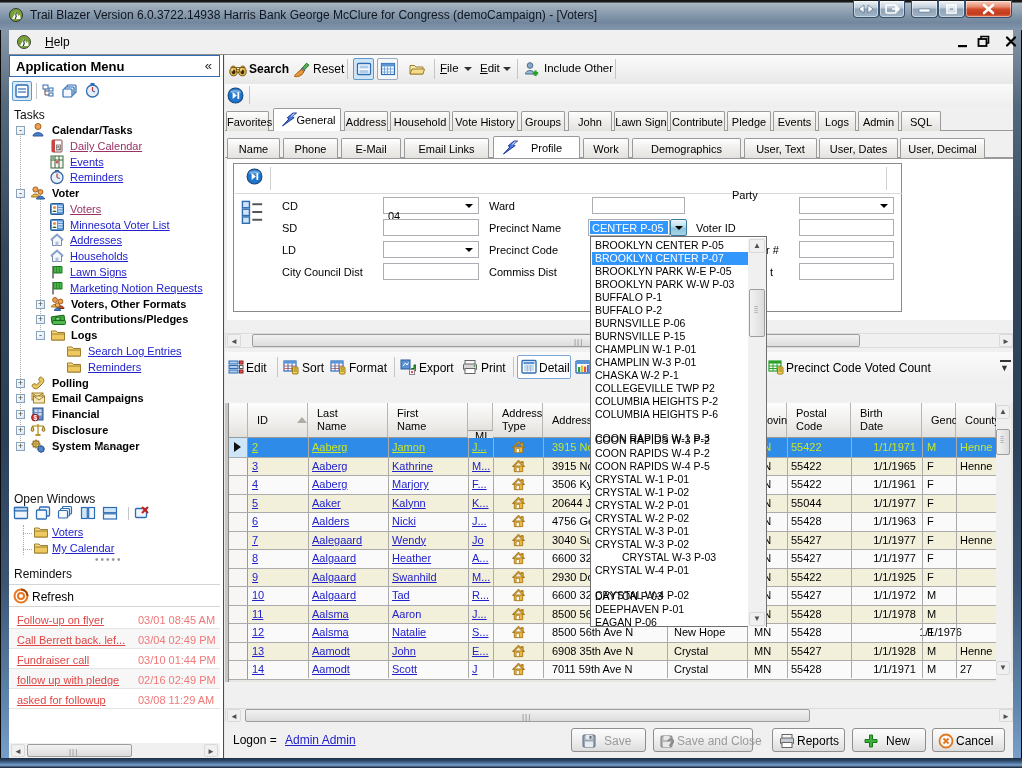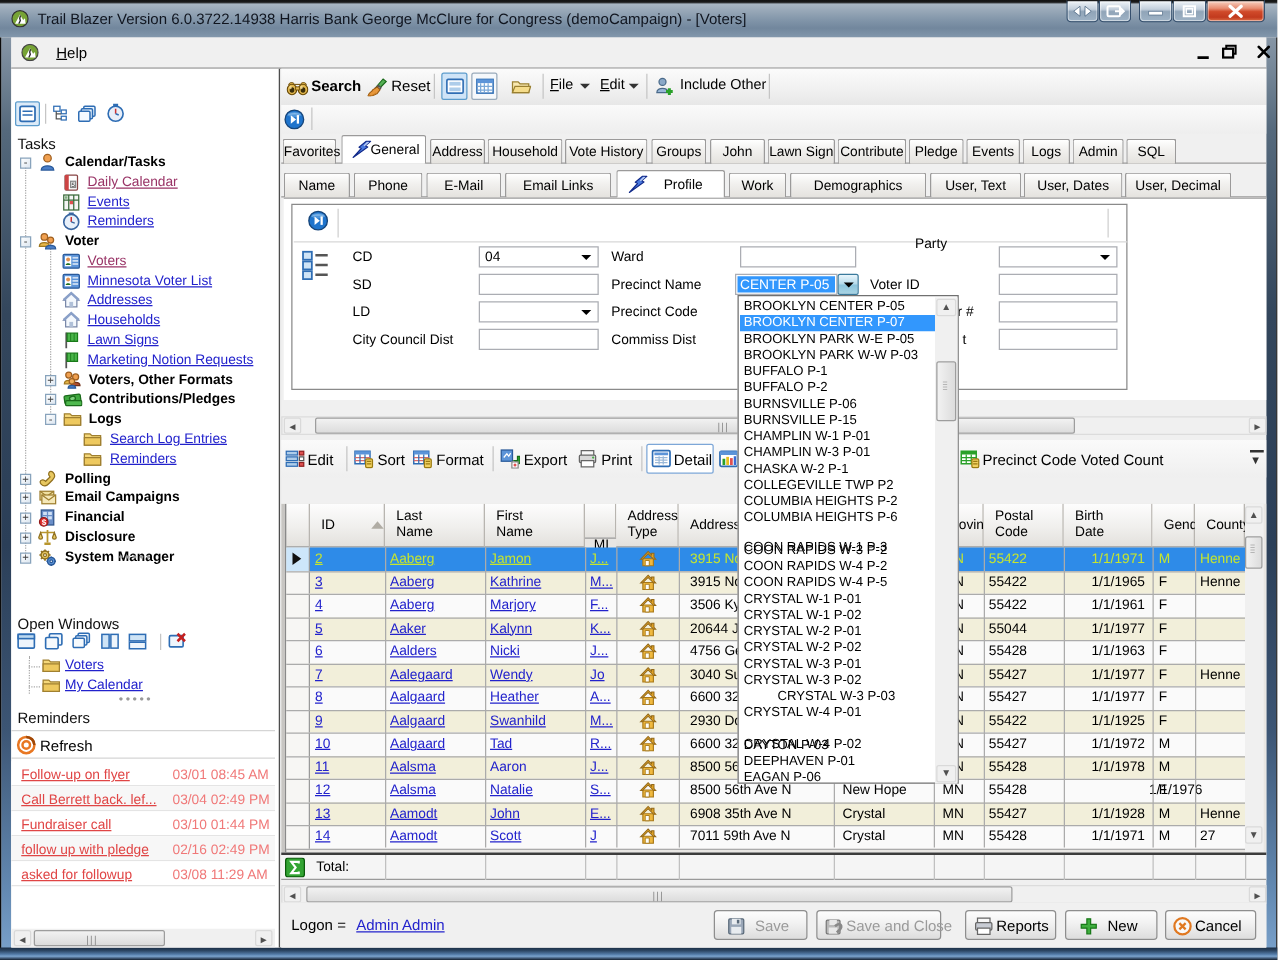--- a/index.html
+++ b/index.html
@@ -145,20 +145,24 @@
  <div class="abs" style="left:948px;top:4px;width:64px;height:16px;">
 <svg width="64" height="16" viewBox="0 0 64 16">
 <rect x="1" y="11" width="9" height="2.2" fill="#000"></rect>
 <rect x="21.5" y="5" width="8" height="7" fill="none" stroke="#000" stroke-width="1.8"></rect>
         <path d="M24 5 L24 2.5 L31.5 2.5 L31.5 9 L29.5 9" fill="none" stroke="#000" stroke-width="1.6"></path>
 <path d="M50 3.5 L58 11.5 M58 3.5 L50 11.5" stroke="#000" stroke-width="2.2" stroke-linecap="round"></path>
 </svg>
     </div>
 </div>
 <div id="sidebar" class="abs">
+ <div id="appmenuhdr" class="abs">
+  <div class="abs" style="left:6px;top:3px;font-size:13px;font-weight:bold;">Application Menu</div>
+  <div class="abs" style="right:7px;top:2px;font-size:13px;color:#222;">«</div>
+ </div>
  <div class="abs" style="left:3px;top:26px;width:20px;height:20px;border:1px solid #5c9ccc;background:#ddebf8;border-radius:2px;">
   <svg width="18" height="18" viewBox="0 0 18 18">
         <rect x="3" y="3" width="12" height="12" rx="1.5" fill="#fff" stroke="#2e6db4" stroke-width="1.4"></rect>
         <line x1="5" y1="7" x2="13" y2="7" stroke="#2e6db4" stroke-width="1.2"></line>
         <line x1="5" y1="10" x2="13" y2="10" stroke="#2e6db4" stroke-width="1.2"></line>
       </svg>
  </div>
  <div class="vsep" style="left:27px;top:28px;height:16px;"></div>
  <div class="abs" style="left:32px;top:28px;">
       <svg width="16" height="16" viewBox="0 0 16 16">
@@ -647,21 +651,21 @@
       <div class="flabel" style="left:55px;top:107px;">City Council Dist</div>
       <div class="flabel" style="left:262px;top:41px;">Ward</div>
       <div class="flabel" style="left:262px;top:63px;">Precinct Name</div>
       <div class="flabel" style="left:262px;top:85px;">Precinct Code</div>
       <div class="flabel" style="left:262px;top:107px;">Commiss Dist</div>
       <div class="flabel" style="left:469px;top:30px;margin-left:36px;">Party</div>
       <div class="flabel" style="left:469px;top:63px;">Voter ID</div>
       <div class="flabel" style="left:539px;top:85px;">r #</div>
       <div class="flabel" style="left:543px;top:107px;">t</div>
       <div class="tbox" style="left:156px;top:38px;width:96px;">
-        <span style="position:absolute;left:4px;top:2px;font-size:11px;text-align:right;">04</span>
+        <span style="position:absolute;left:4px;top:12px;font-size:11px;text-align:right;">04</span>
         <div class="combo-arrow" style="right:5px;top:6px;"></div>
       </div>
       <div class="tbox" style="left:156px;top:60px;width:96px;"></div>
       <div class="tbox" style="left:156px;top:82px;width:96px;">
         <span style="position:absolute;left:4px;top:2px;font-size:11px;"></span>
         <div class="combo-arrow" style="right:5px;top:6px;"></div>
       </div>
       <div class="tbox" style="left:156px;top:104px;width:96px;"></div>
       <div class="tbox" style="left:365px;top:38px;width:93px;"></div>
       <div class="tbox" style="left:572px;top:38px;width:95px;">
@@ -1082,43 +1086,20 @@
       <div class="rowline" style="top:238.5px;left:4px;width:767px;"></div>
       <div class="rowline" style="top:257.0px;left:4px;width:767px;"></div>
       <div class="rowline" style="top:275.5px;left:4px;width:767px;"></div>
       <div class="abs" style="left:771px;top:0px;width:15px;height:279px;background:#f0f0f0;">
  <div class="sb-btn" style="left:0px;top:2px;width:14px;height:14px;line-height:12px;">▲</div>
  <div class="sb-thumbv" style="left:0px;top:26px;width:14px;height:26px;"></div>
  <div class="abs" style="left:4px;top:33px;font-size:7px;color:#888;line-height:4px;">=<br>=</div>
  <div class="sb-btn" style="left:0px;top:258px;width:14px;height:14px;line-height:12px;">▼</div>
 </div>
     </div>
-    <div id="totalrow">
- <div class="abs" style="left:3px;top:2px;">
-        <svg width="16" height="16" viewBox="0 0 16 16">
-          <rect x="0.5" y="0.5" width="15" height="15" rx="2" fill="#33a433" stroke="#0a5a0a"></rect>
-          <path d="M11 4.8 L11 3.5 L5 3.5 L8.5 8 L5 12.5 L11 12.5 L11 11.2" fill="none" stroke="#fff" stroke-width="1.7"></path>
-        </svg>
-      </div>
- <div class="abs" style="left:28px;top:4px;font-size:11px;">Total:</div>
- <div id="totallines" class="abs" style="left:0;top:0;width:788px;height:20px;">
-        <div class="abs" style="left:83px;top:0;width:1px;height:20px;background:#c0c0c0;"></div>
-        <div class="abs" style="left:163px;top:0;width:1px;height:20px;background:#c0c0c0;"></div>
-        <div class="abs" style="left:243px;top:0;width:1px;height:20px;background:#c0c0c0;"></div>
-        <div class="abs" style="left:268px;top:0;width:1px;height:20px;background:#c0c0c0;"></div>
-        <div class="abs" style="left:318px;top:0;width:1px;height:20px;background:#c0c0c0;"></div>
-        <div class="abs" style="left:442px;top:0;width:1px;height:20px;background:#c0c0c0;"></div>
-        <div class="abs" style="left:522px;top:0;width:1px;height:20px;background:#c0c0c0;"></div>
-        <div class="abs" style="left:562px;top:0;width:1px;height:20px;background:#c0c0c0;"></div>
-        <div class="abs" style="left:626px;top:0;width:1px;height:20px;background:#c0c0c0;"></div>
-        <div class="abs" style="left:697px;top:0;width:1px;height:20px;background:#c0c0c0;"></div>
-        <div class="abs" style="left:731px;top:0;width:1px;height:20px;background:#c0c0c0;"></div>
-        <div class="abs" style="left:771px;top:0;width:1px;height:20px;background:#c0c0c0;"></div>
-      </div>
-</div>
 <div class="hscroll" style="left:0;top:653px;width:788px;border:1px solid #dcdcdc;">
  <div class="sb-btn" style="left:1px;top:0px;width:14px;height:13px;">◄</div>
  <div class="sb-thumb" style="left:19px;top:0px;width:565px;height:13px;"></div>
  <div class="abs" style="left:296px;top:3px;font-size:8px;color:#888;letter-spacing:1px;">|||</div>
  <div class="sb-btn" style="left:773px;top:0px;width:14px;height:13px;">►</div>
 </div>
 <div id="statusbar">
  <div class="abs" style="left:8px;top:11px;">Logon =</div>
  <div class="abs" style="left:60px;top:11px;"><span class="lnk">Admin Admin</span></div>
  <div class="btn dis" style="left:346px;top:6px;width:75px;">

